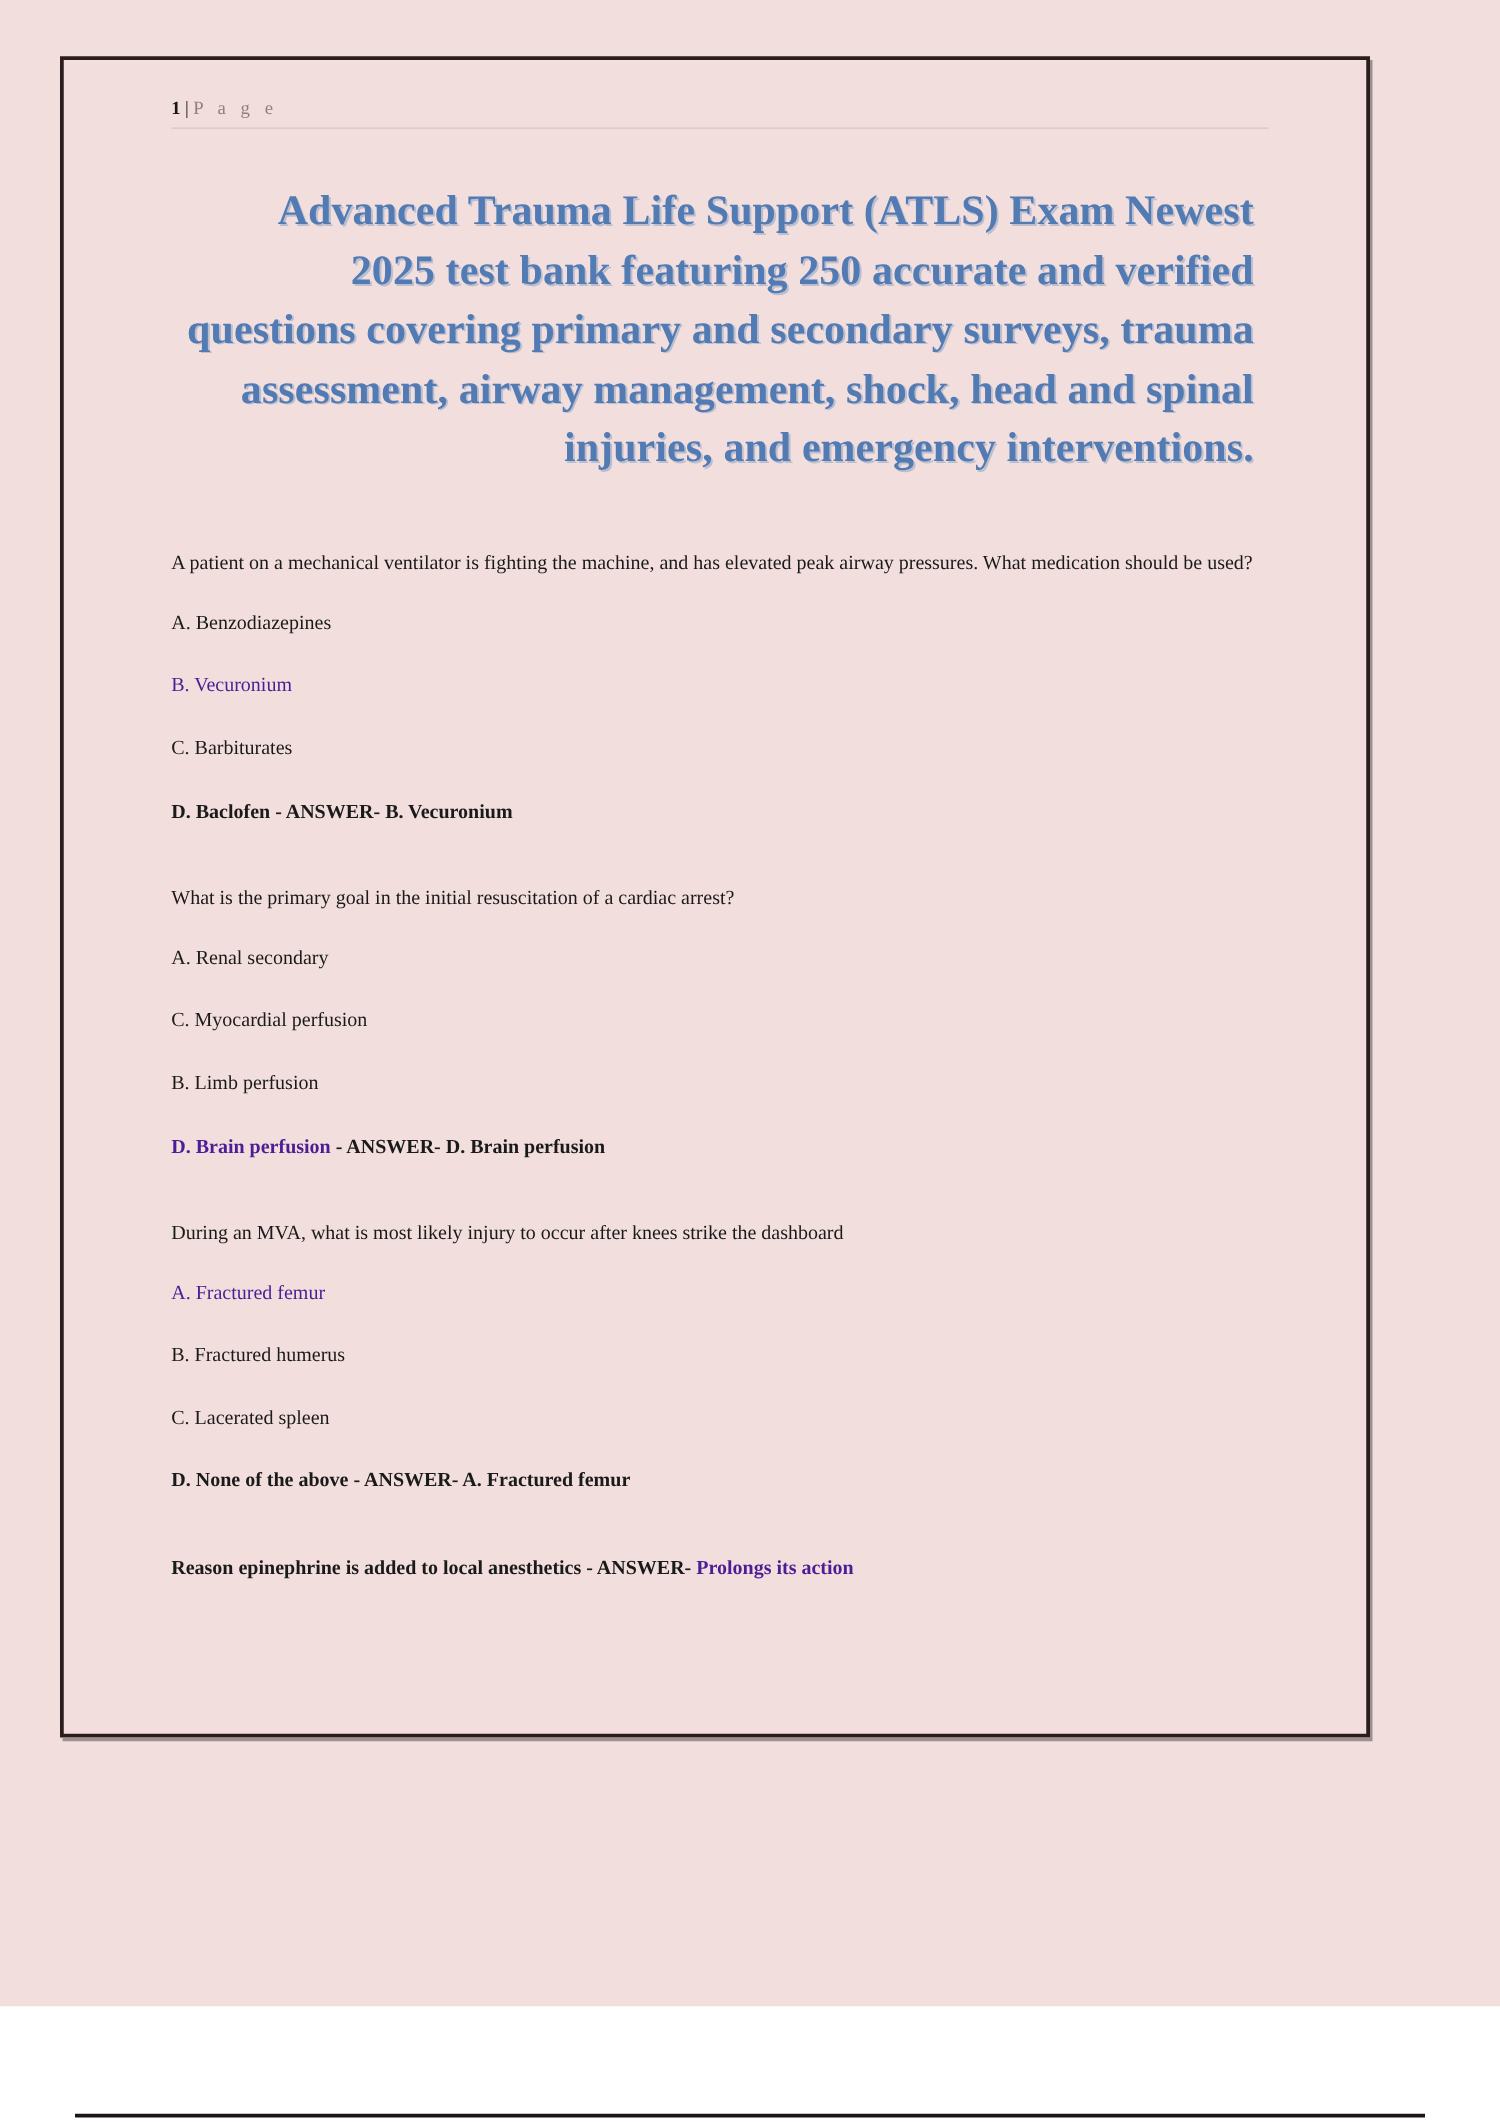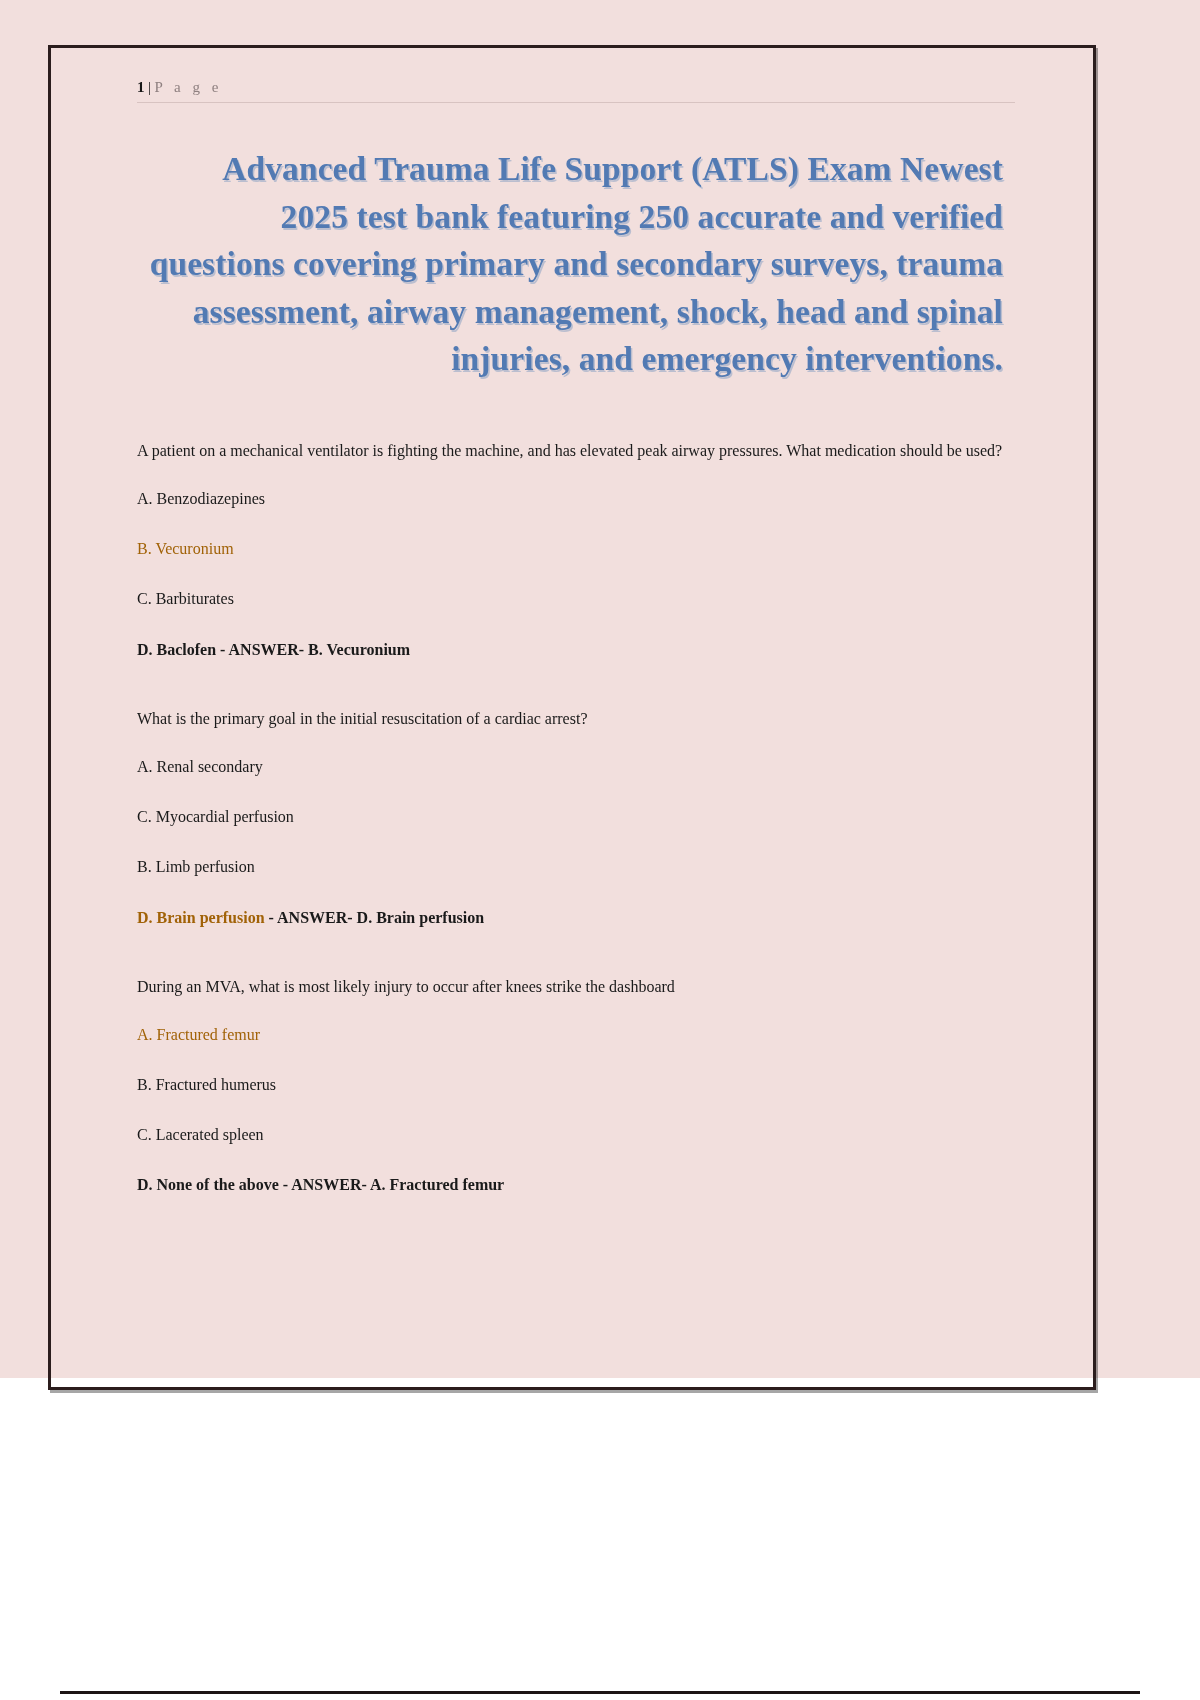--- a/index.html
+++ b/index.html
@@ -13,21 +13,21 @@
     font-family: "Liberation Serif", "DejaVu Serif", serif;
     -webkit-font-smoothing: antialiased;
   }
 
   
   .sheet {
     position: absolute;
     left: 0;
     top: 0;
     width: 1200px;
-    height: 1378px;
+    height: 1605px;
     background: #f2dfdd;
   }
 
   
   .page-box {
     position: absolute;
     left: 48px;
     top: 45px;
     width: 1048px;
     height: 1345px;
@@ -89,21 +89,21 @@
     margin-bottom: 46px;
   }
   .line {
     font-size: 16px;
     line-height: 1.45;
     color: #1a1a1a;
     margin: 0 0 27px 0;
   }
   .line:last-child { margin-bottom: 0; font-weight: bold; }
   .line.stem { margin-bottom: 25px; }
-  .red { color: #a16207; }
+  .red { color: #4c1d95; }
   .blk { color: #1a1a1a; }
 
   
   .bottom-rule {
     position: absolute;
     left: 60px;
     top: 1691px;
     width: 1080px;
     height: 0;
     border-top: 3px solid #1d1414;
@@ -139,18 +139,21 @@
       </div>
 
       <div class="q-block">
         <p class="line stem">During an MVA, what is most likely injury to occur after knees strike the dashboard</p>
         <p class="line red">A. Fractured femur</p>
         <p class="line blk">B. Fractured humerus</p>
         <p class="line blk">C. Lacerated spleen</p>
         <p class="line"><span class="blk">D. None of the above - ANSWER- A. Fractured femur</span><span class="blk"></span></p>
       </div>
 
+      <div class="q-block">
+        <p class="line"><span class="blk">Reason epinephrine is added to local anesthetics - ANSWER- </span><span class="red">Prolongs its action</span></p>
+      </div>
 
     </div>
   </div>
 </div>
 
 <div class="bottom-rule"></div>
 
 </body></html>

